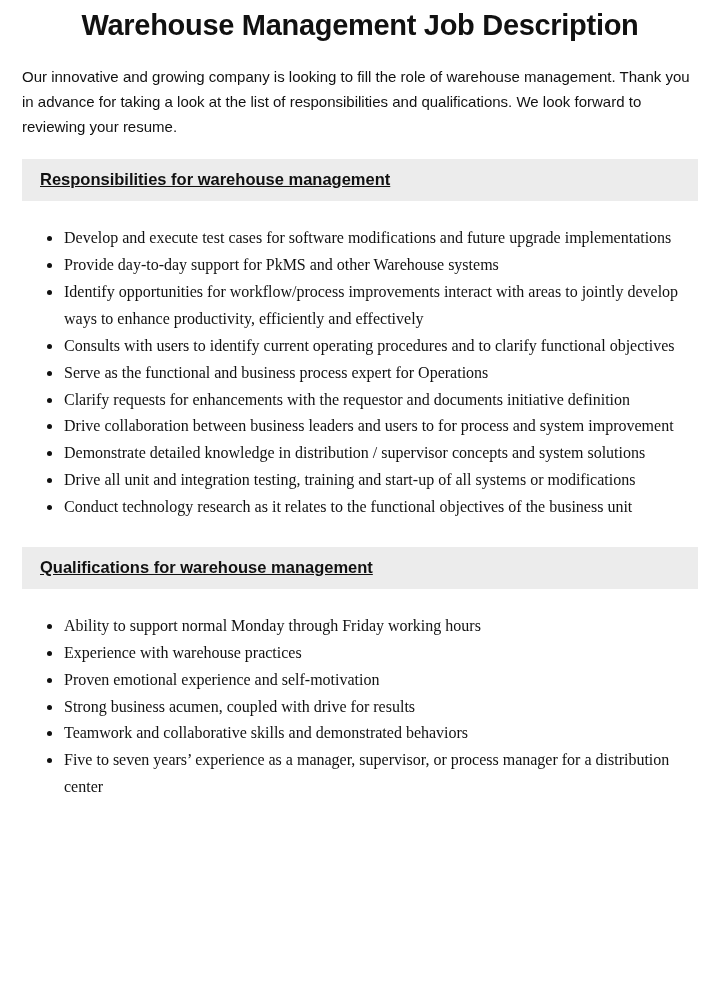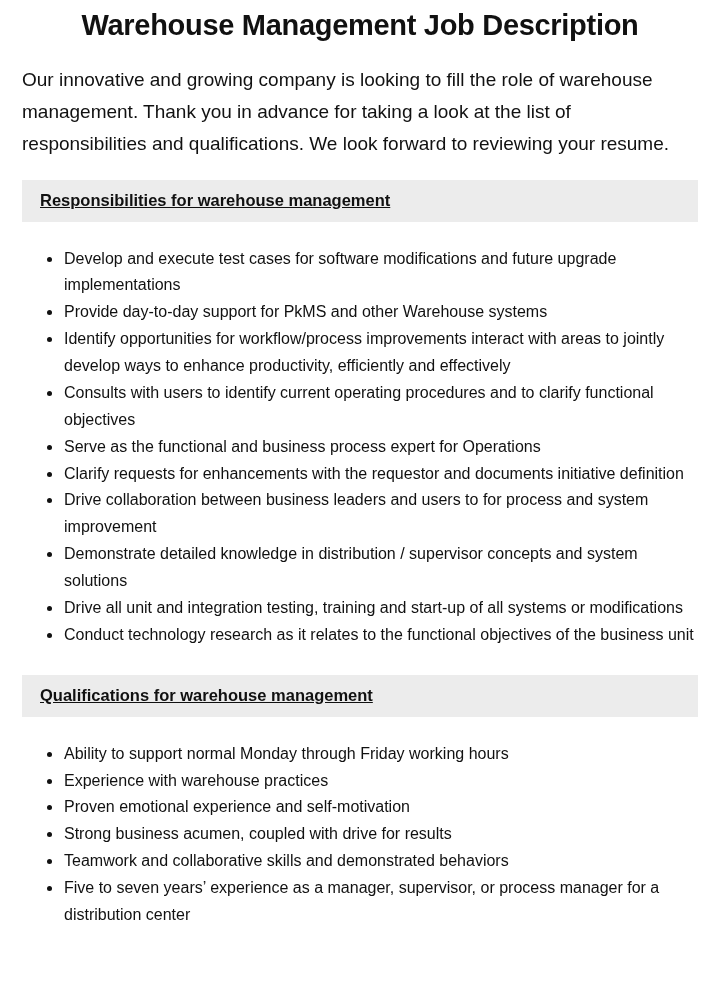--- a/index.html
+++ b/index.html
@@ -17,41 +17,42 @@
   }
   h1.page-title {
     font-size: 29px;
     line-height: 1.2;
     font-weight: bold;
     text-align: center;
     letter-spacing: -0.3px;
     margin: 2px 0 21px 0;
   }
   p.intro {
-    font-size: 19px;
+    font-size: 15px;
     line-height: 1.68;
     margin: 0 0 20px 0;
   }
   .section-bar {
     background: var(--section-heading-bg, #ececec);
     font-size: 16.5px;
     font-weight: bold;
     padding: 11px 18px 12px 18px;
     margin: 0 0 24px 0;
     text-decoration: underline;
   }
   ul.bullet-list {
     list-style: disc;
     padding-left: 41px;
     margin: 0 0 26px 0;
     font-size: 16px;
     line-height: 1.68;
   }
   ul.bullet-list li {
     padding-left: 1px;
+    font-family: Liberation Serif, serif;
   }
   section.job-section { margin: 0; }
 </style>
 </head>
 <body>
 
 <main class="page">
 
   <h1 class="page-title">Warehouse Management Job Description</h1>
 

